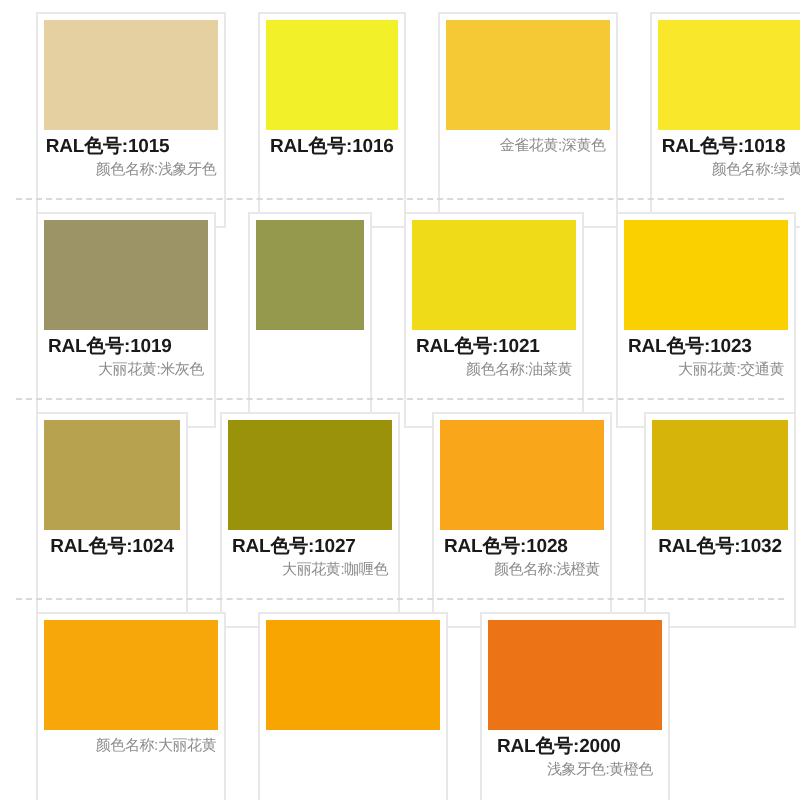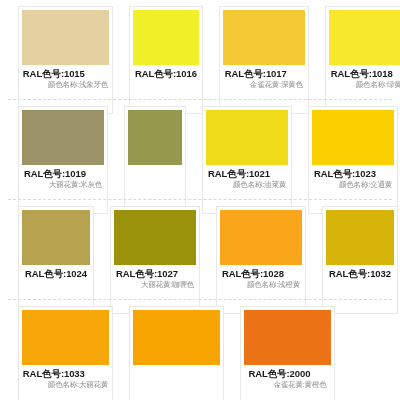--- a/index.html
+++ b/index.html
@@ -96,21 +96,20 @@
       </div>
       <div class="card">
         <span class="swatch" style="background-color: rgb(242, 240, 40);"></span>
         <div class="meta">
           <div class="code">RAL色号:1016</div>
         </div>
       </div>
       <div class="card">
         <span class="swatch" style="background-color: rgb(244, 201, 53);"></span>
         <div class="meta">
-          <div class="code">RAL色号:1017</div>
           <div class="name">金雀花黄:深黄色</div>
         </div>
       </div>
       <div class="card">
         <span class="swatch" style="background-color: rgb(248, 231, 42);"></span>
         <div class="meta">
           <div class="code">RAL色号:1018</div>
           <div class="name">颜色名称:绿黄色</div>
         </div>
       </div>
@@ -134,21 +133,21 @@
         <span class="swatch" style="background-color: rgb(240, 219, 25);"></span>
         <div class="meta">
           <div class="code">RAL色号:1021</div>
           <div class="name">颜色名称:油菜黄</div>
         </div>
       </div>
       <div class="card">
         <span class="swatch" style="background-color: rgb(250, 208, 0);"></span>
         <div class="meta">
           <div class="code">RAL色号:1023</div>
-          <div class="name">颜色名称:交通黄</div>
+          <div class="name">大丽花黄:交通黄</div>
         </div>
       </div>
     </div>
     <div class="sep"></div>
   </div>
 
   <div class="row-wrap">
     <div class="row">
       <div class="card">
         <span class="swatch" style="background-color: rgb(182, 162, 79);"></span>
@@ -178,30 +177,29 @@
       </div>
     </div>
     <div class="sep"></div>
   </div>
 
   <div class="row-wrap">
     <div class="row">
       <div class="card">
         <span class="swatch" style="background-color: rgb(247, 167, 10);"></span>
         <div class="meta">
-          <div class="code">RAL色号:1033</div>
           <div class="name">颜色名称:大丽花黄</div>
         </div>
       </div>
       <div class="card">
         <span class="swatch" style="background-color: rgb(248, 165, 1);"></span>
       </div>
       <div class="card">
         <span class="swatch" style="background-color: rgb(236, 115, 22);"></span>
         <div class="meta">
           <div class="code">RAL色号:2000</div>
-          <div class="name">金雀花黄:黄橙色</div>
+          <div class="name">浅象牙色:黄橙色</div>
         </div>
       </div>
     </div>
   </div>
 
 </div>
 
 </body></html>

